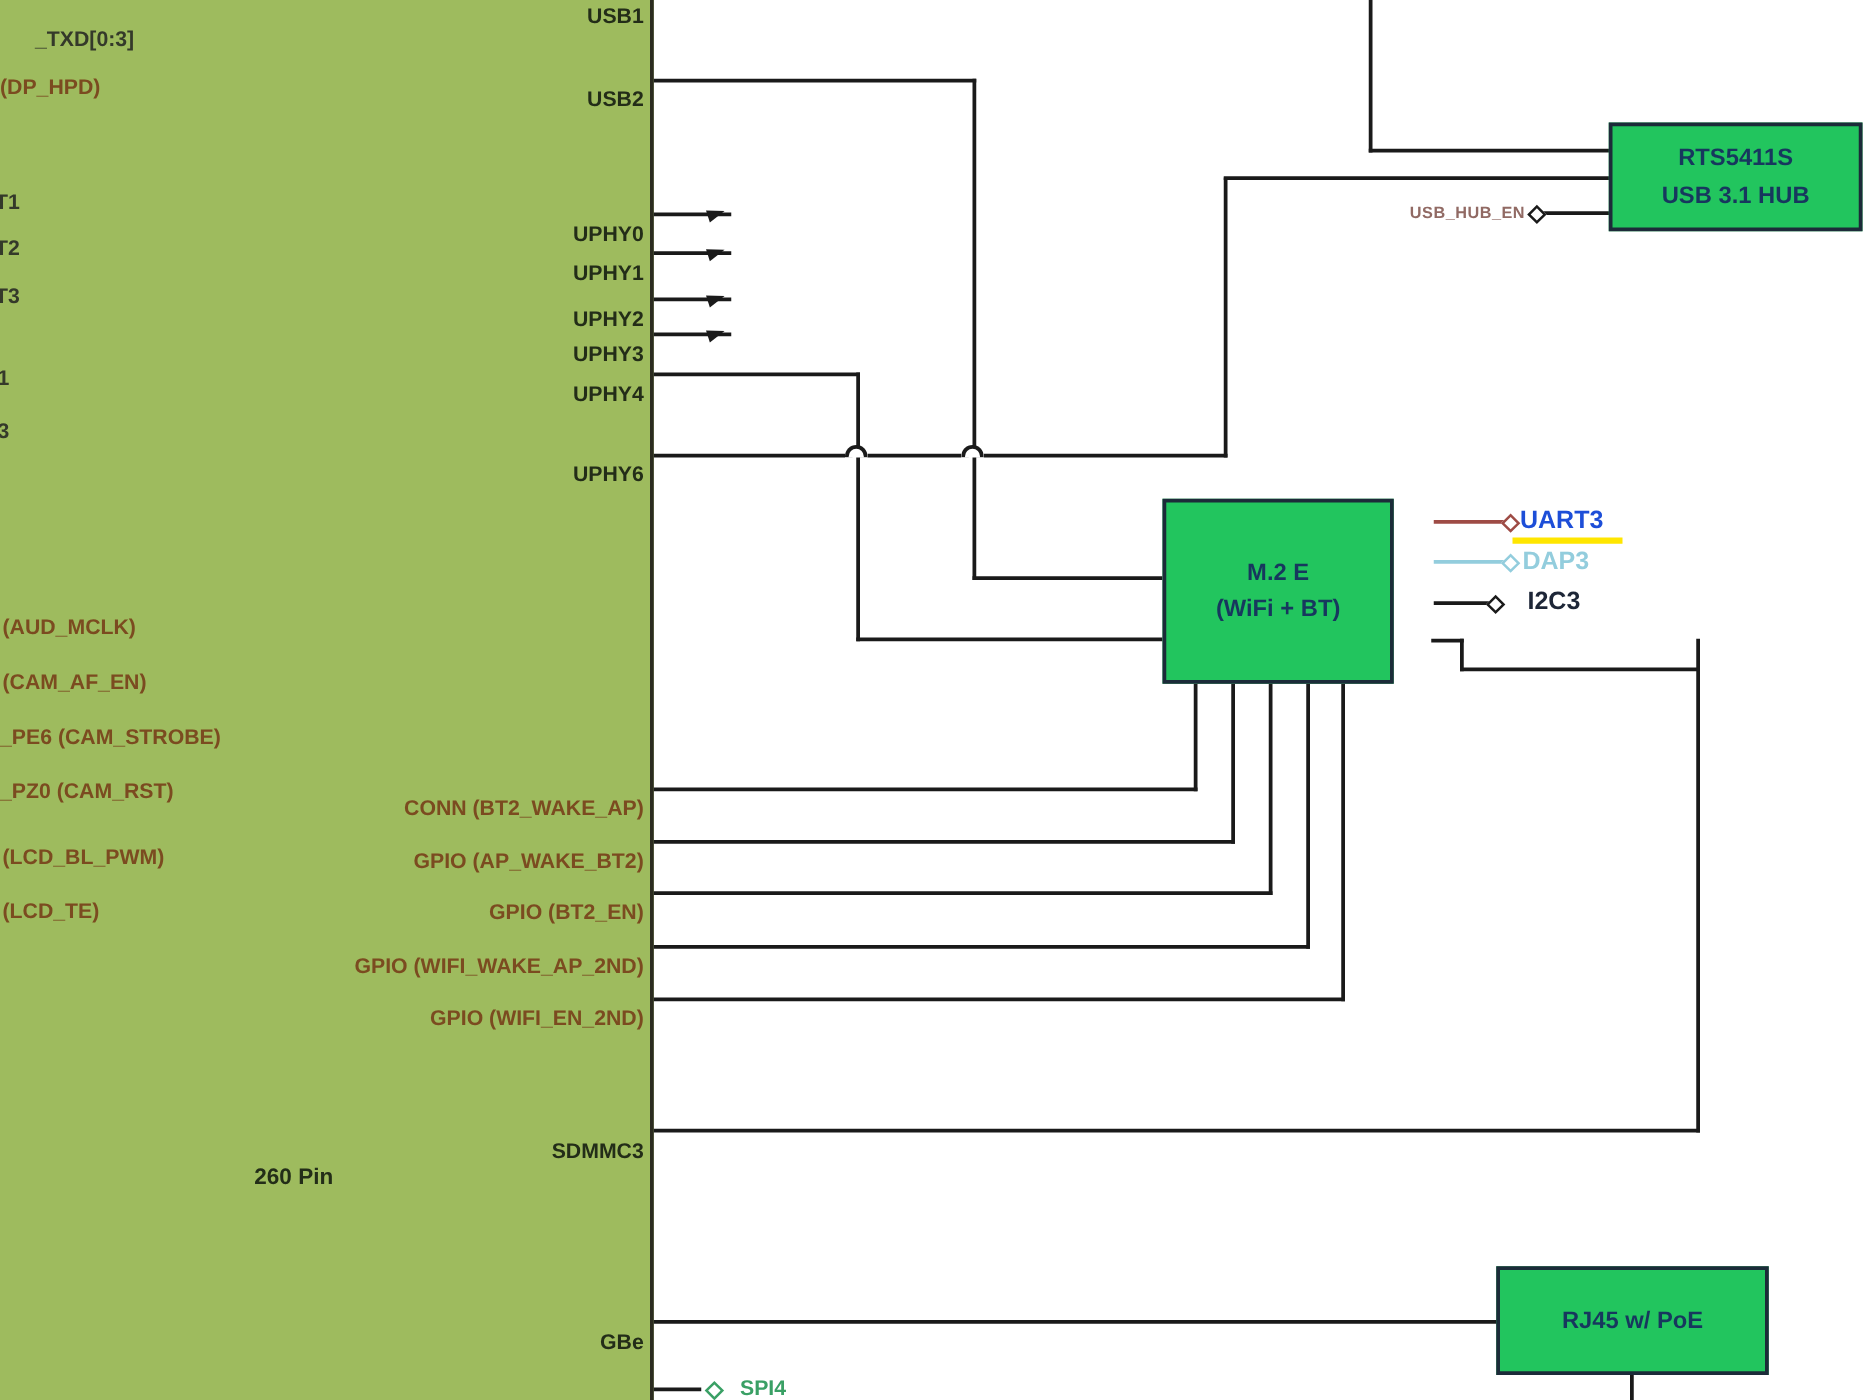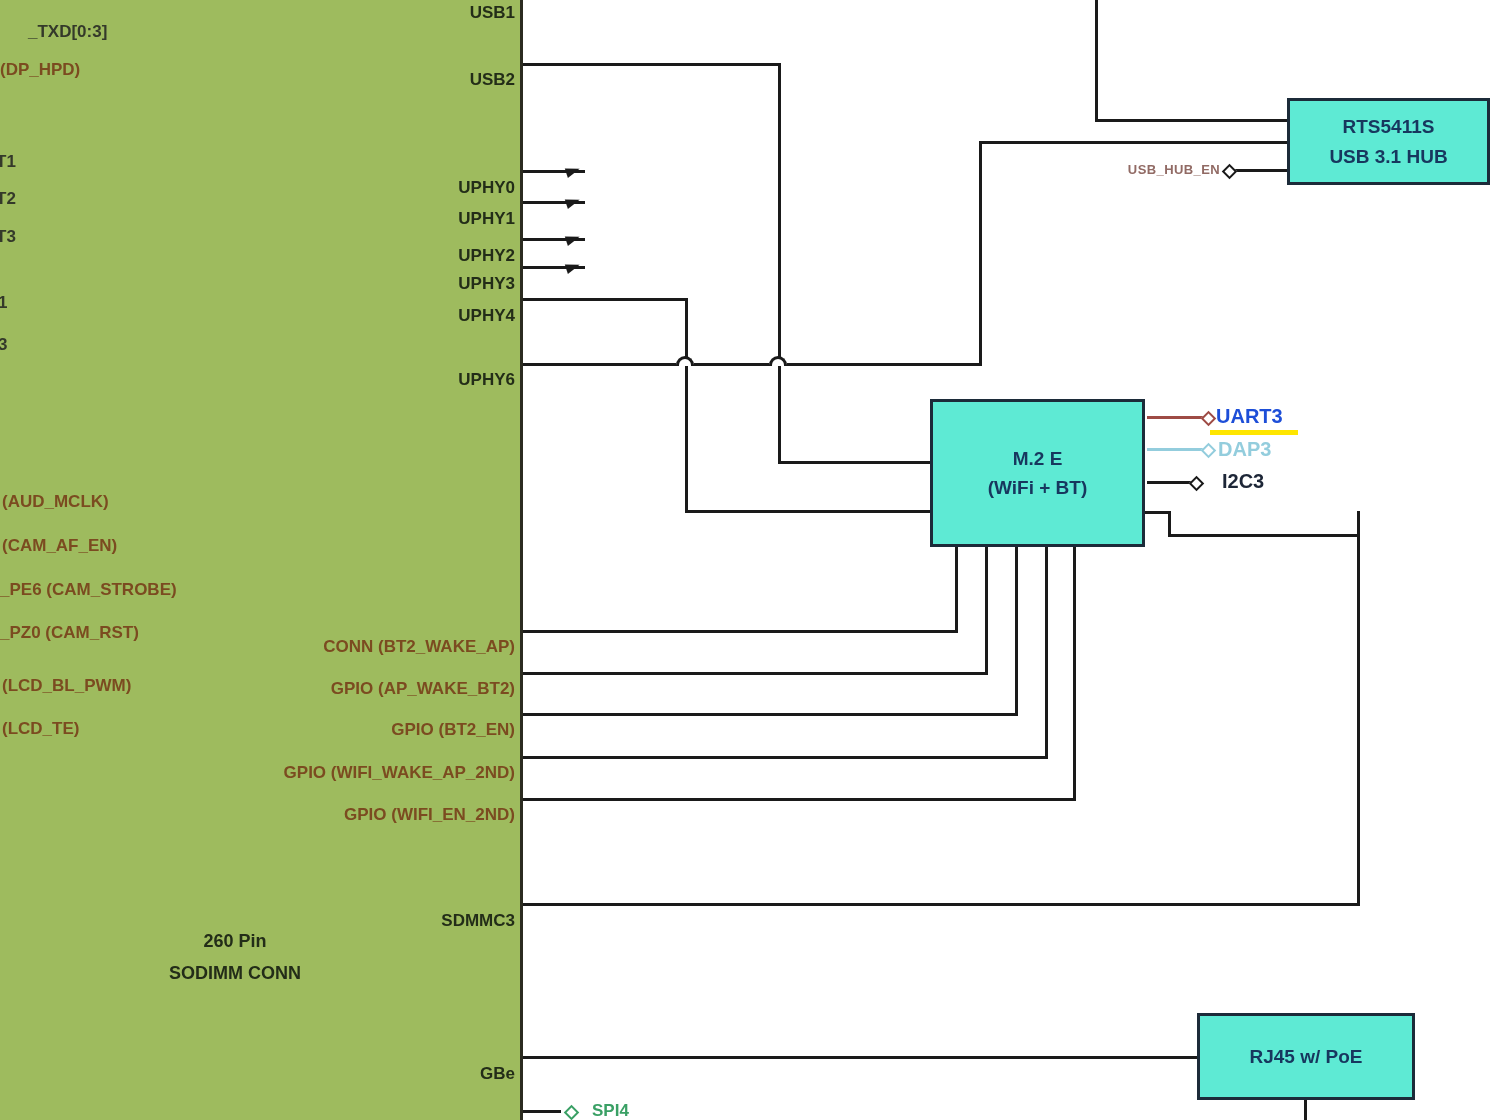--- a/index.html
+++ b/index.html
@@ -9,38 +9,37 @@
   }
   
   #sodimm{position:absolute;left:0;top:0;width:523px;height:1120px;background:#9EBB5E;border-right:3px solid #2B2B20;box-sizing:border-box;}
   
   .h{position:absolute;height:3px;background:#1a1a1a;z-index:3;}
   .v{position:absolute;width:3px;background:#1a1a1a;z-index:3;}
   .hop{position:absolute;width:18px;height:10px;background:#ffffff;border:3px solid #1a1a1a;border-bottom:none;border-radius:9px 9px 0 0;box-sizing:border-box;z-index:4;}
   .arrowhead{position:absolute;width:0;height:0;border-left:14px solid #1a1a1a;border-top:5px solid transparent;border-bottom:5px solid transparent;transform:rotate(-18deg);z-index:4;}
   .diamond{position:absolute;width:7px;height:7px;background:#fff;border:2px solid #1a1a1a;transform:rotate(45deg);box-sizing:content-box;z-index:4;}
   
-  .blk{position:absolute;background:#5eead4;border:3px solid #1C2B39;box-sizing:border-box;display:flex;flex-direction:column;align-items:center;justify-content:center;color:#17375E;font-weight:bold;font-size:19px;line-height:1.55;z-index:5;text-align:center;}
+  .blk{position:absolute;background:#22c55e;border:3px solid #1C2B39;box-sizing:border-box;display:flex;flex-direction:column;align-items:center;justify-content:center;color:#17375E;font-weight:bold;font-size:19px;line-height:1.55;z-index:5;text-align:center;}
   
   .pin{position:absolute;font-weight:bold;font-size:17px;color:#232D18;white-space:nowrap;z-index:6;margin-top:16px;}
   .pin.brown{color:#7B4B20;}
   .frag{position:absolute;font-weight:bold;font-size:17px;color:#34392A;white-space:nowrap;z-index:6;}
   .frag.brown{color:#7B4B20;}
   .caption{position:absolute;left:118px;top:925px;width:234px;text-align:center;font-weight:bold;font-size:18px;color:#232D18;line-height:1.8;z-index:6;}
   .sig{position:absolute;font-weight:bold;white-space:nowrap;z-index:6;}
 </style>
 </head>
 <body>
 
 <div id="stage">
 
   <div id="sodimm"></div>
   <div class="caption">
     <div>260 Pin</div>
-    <div>SODIMM CONN</div>
   </div>
 
   <div class="pin" style="top:-13px;right:981px;">USB1</div>
   <div class="pin" style="top:1104px;right:981px;">SPI1</div>
 
   <div class="pin" style="top:54px;right:981px;">USB2</div>
   <div class="pin" style="top:162px;right:981px;">UPHY0</div>
   <div class="pin" style="top:193px;right:981px;">UPHY1</div>
   <div class="pin" style="top:230px;right:981px;">UPHY2</div>
   <div class="pin" style="top:258px;right:981px;">UPHY3</div>
@@ -135,21 +134,21 @@
 
   <div class="h" style="left:523px;top:1110px;width:38px;"></div>
   <div class="diamond" style="left:566px;top:1107px;border-color:#3AA065;"></div>
   <div class="sig" style="top:1101px;left:592px;font-size:17px;color:#3AA065;">SPI4</div>
 
   <div class="blk" style="left:1287px;top:98px;width:203px;height:87px;">
     <div>RTS5411S</div>
     <div>USB 3.1 HUB</div>
   </div>
 
-  <div class="blk" style="left:930px;top:399px;width:215px;height:148px;">
+  <div class="blk" style="left:930px;top:399px;width:185px;height:148px;">
     <div>M.2 E</div>
     <div>(WiFi + BT)</div>
   </div>
 
   <div class="blk" style="left:1197px;top:1013px;width:218px;height:87px;">
     <div>RJ45 w/ PoE</div>
   </div>
 
 </div>
 

